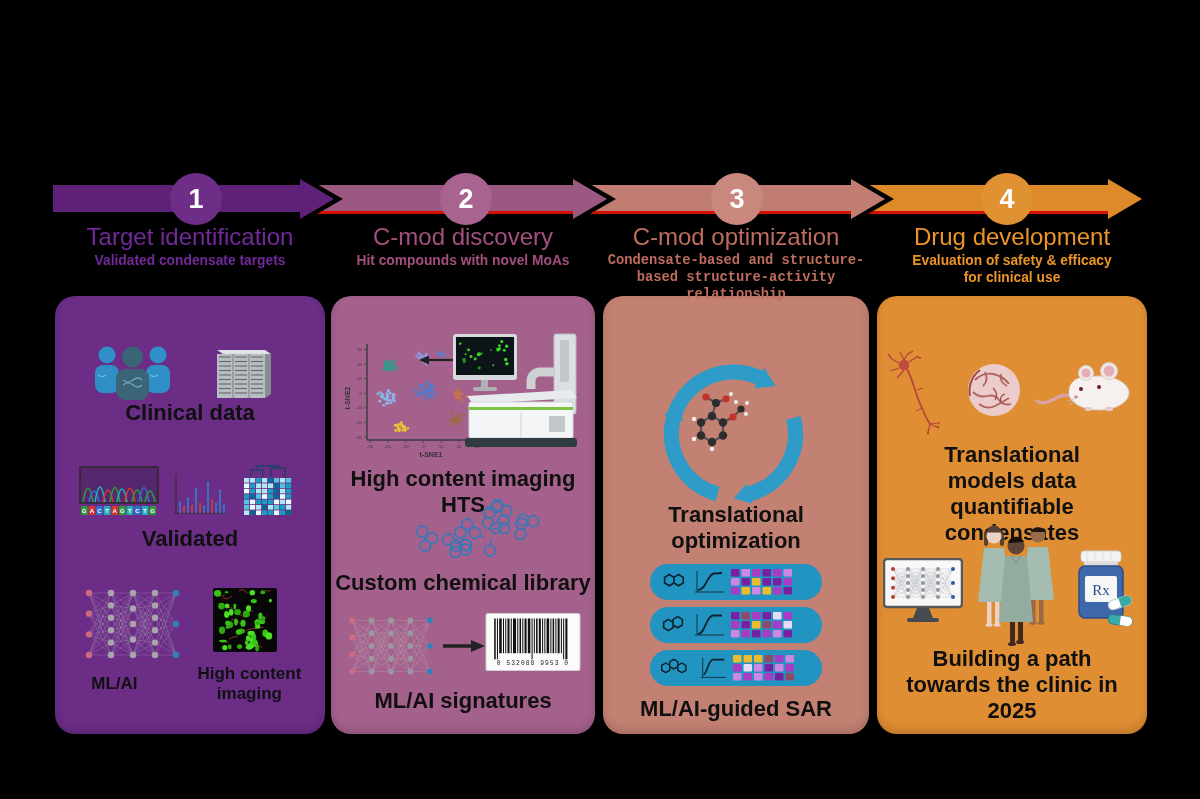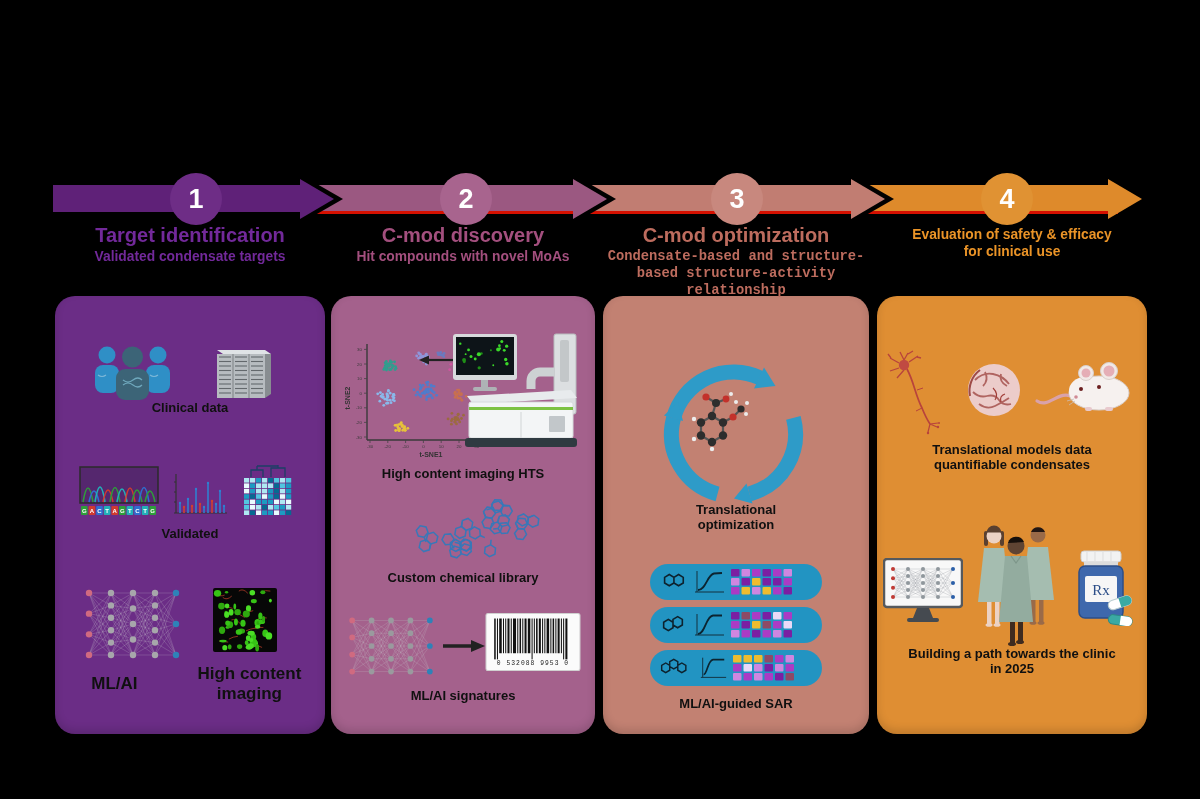--- a/index.html
+++ b/index.html
@@ -9,29 +9,29 @@
   .bar{position:absolute;top:185px;height:27px;z-index:1;}
   .redline{position:absolute;top:211px;height:2.5px;background:var(--red);z-index:2;}
   .trib{position:absolute;top:176px;width:0;height:0;border-style:solid;
         border-width:23px 0 23px 40px;border-color:transparent transparent transparent #000;z-index:3;}
   .tric{position:absolute;top:179px;width:0;height:0;border-style:solid;
         border-width:20px 0 20px 34px;border-color:transparent transparent transparent #888;z-index:4;}
   .num{position:absolute;top:173px;width:52px;height:52px;border-radius:50%;z-index:5;
        display:flex;align-items:center;justify-content:center;color:#fff;font-size:27px;font-weight:800;}
   
   .hdr{position:absolute;top:224px;text-align:center;z-index:5;}
-  .hdr .t{font-size:20px;font-weight:700;line-height:1.1;}
+  .hdr .t{font-size:24px;font-weight:400;line-height:1.1;}
   .hdr .s{font-size:13.8px;font-weight:700;line-height:1.22;margin-top:3px;}
   .hdr3 .s{max-width:258px;margin:3px auto 0;font-family:Liberation Mono, monospace;}
   .hdr4 .s{max-width:200px;margin:3px auto 12px;}
   
   .card{position:absolute;top:296px;height:438px;border-radius:20px;z-index:1;
         box-shadow:inset 0 -4px 8px rgba(0,0,0,.15);}
   .abs{position:absolute;}
-  .lbl{position:absolute;left:0;right:0;text-align:center;font-weight:700;font-size:13px;
+  .lbl{position:absolute;left:0;right:0;text-align:center;font-weight:700;font-size:22px;
        color:#101010;line-height:1.18;}
   .lbl .inner{display:inline-block;}
   .lblrow{position:absolute;left:0;right:0;display:flex;align-items:center;}
   .lblrow>div{text-align:center;font-weight:700;font-size:17px;color:#101010;line-height:1.18;}
   .pill{width:172px;height:36px;border-radius:18px;background:#2294c2;display:flex;
         align-items:center;padding:0 9px;gap:5px;box-sizing:border-box;margin-bottom:7px;}
 </style>
 </head>
 <body>
 
@@ -69,20 +69,21 @@
   </div>
   <div class="hdr hdr2" style="left:325px;width:276px;color:var(--title2)">
     <div class="t">C-mod discovery</div>
     <div class="s">Hit compounds with novel MoAs</div>
   </div>
   <div class="hdr hdr3" style="left:596px;width:280px;color:var(--title3)">
     <div class="t">C-mod optimization</div>
     <div class="s">Condensate-based and structure-based structure-activity relationship</div>
   </div>
   <div class="hdr hdr4" style="left:877px;width:270px;color:var(--title4)">
+    <div class="t">Drug development</div>
     <div class="s">Evaluation of safety &amp; efficacy for clinical use</div>
   </div>
 
   <div class="card" style="left:55px;width:270px;background:var(--card1)">
     <svg class="abs" style="left:35px;top:46px" width="85" height="58" viewBox="0 0 85 58">
       <circle cx="17" cy="13" r="8.5" fill="#2f8fc6"></circle>
         <rect x="5" y="23" width="24" height="28" rx="8" fill="#2f8fc6"></rect>
       <circle cx="68" cy="13" r="8.5" fill="#2f8fc6"></circle>
         <rect x="56" y="23" width="24" height="28" rx="8" fill="#2f8fc6"></rect>
       <path d="M8,33 q4,3 8,0 M60,33 q4,3 8,0" stroke="#7db8d8" stroke-width="1.1" fill="none"></path>

